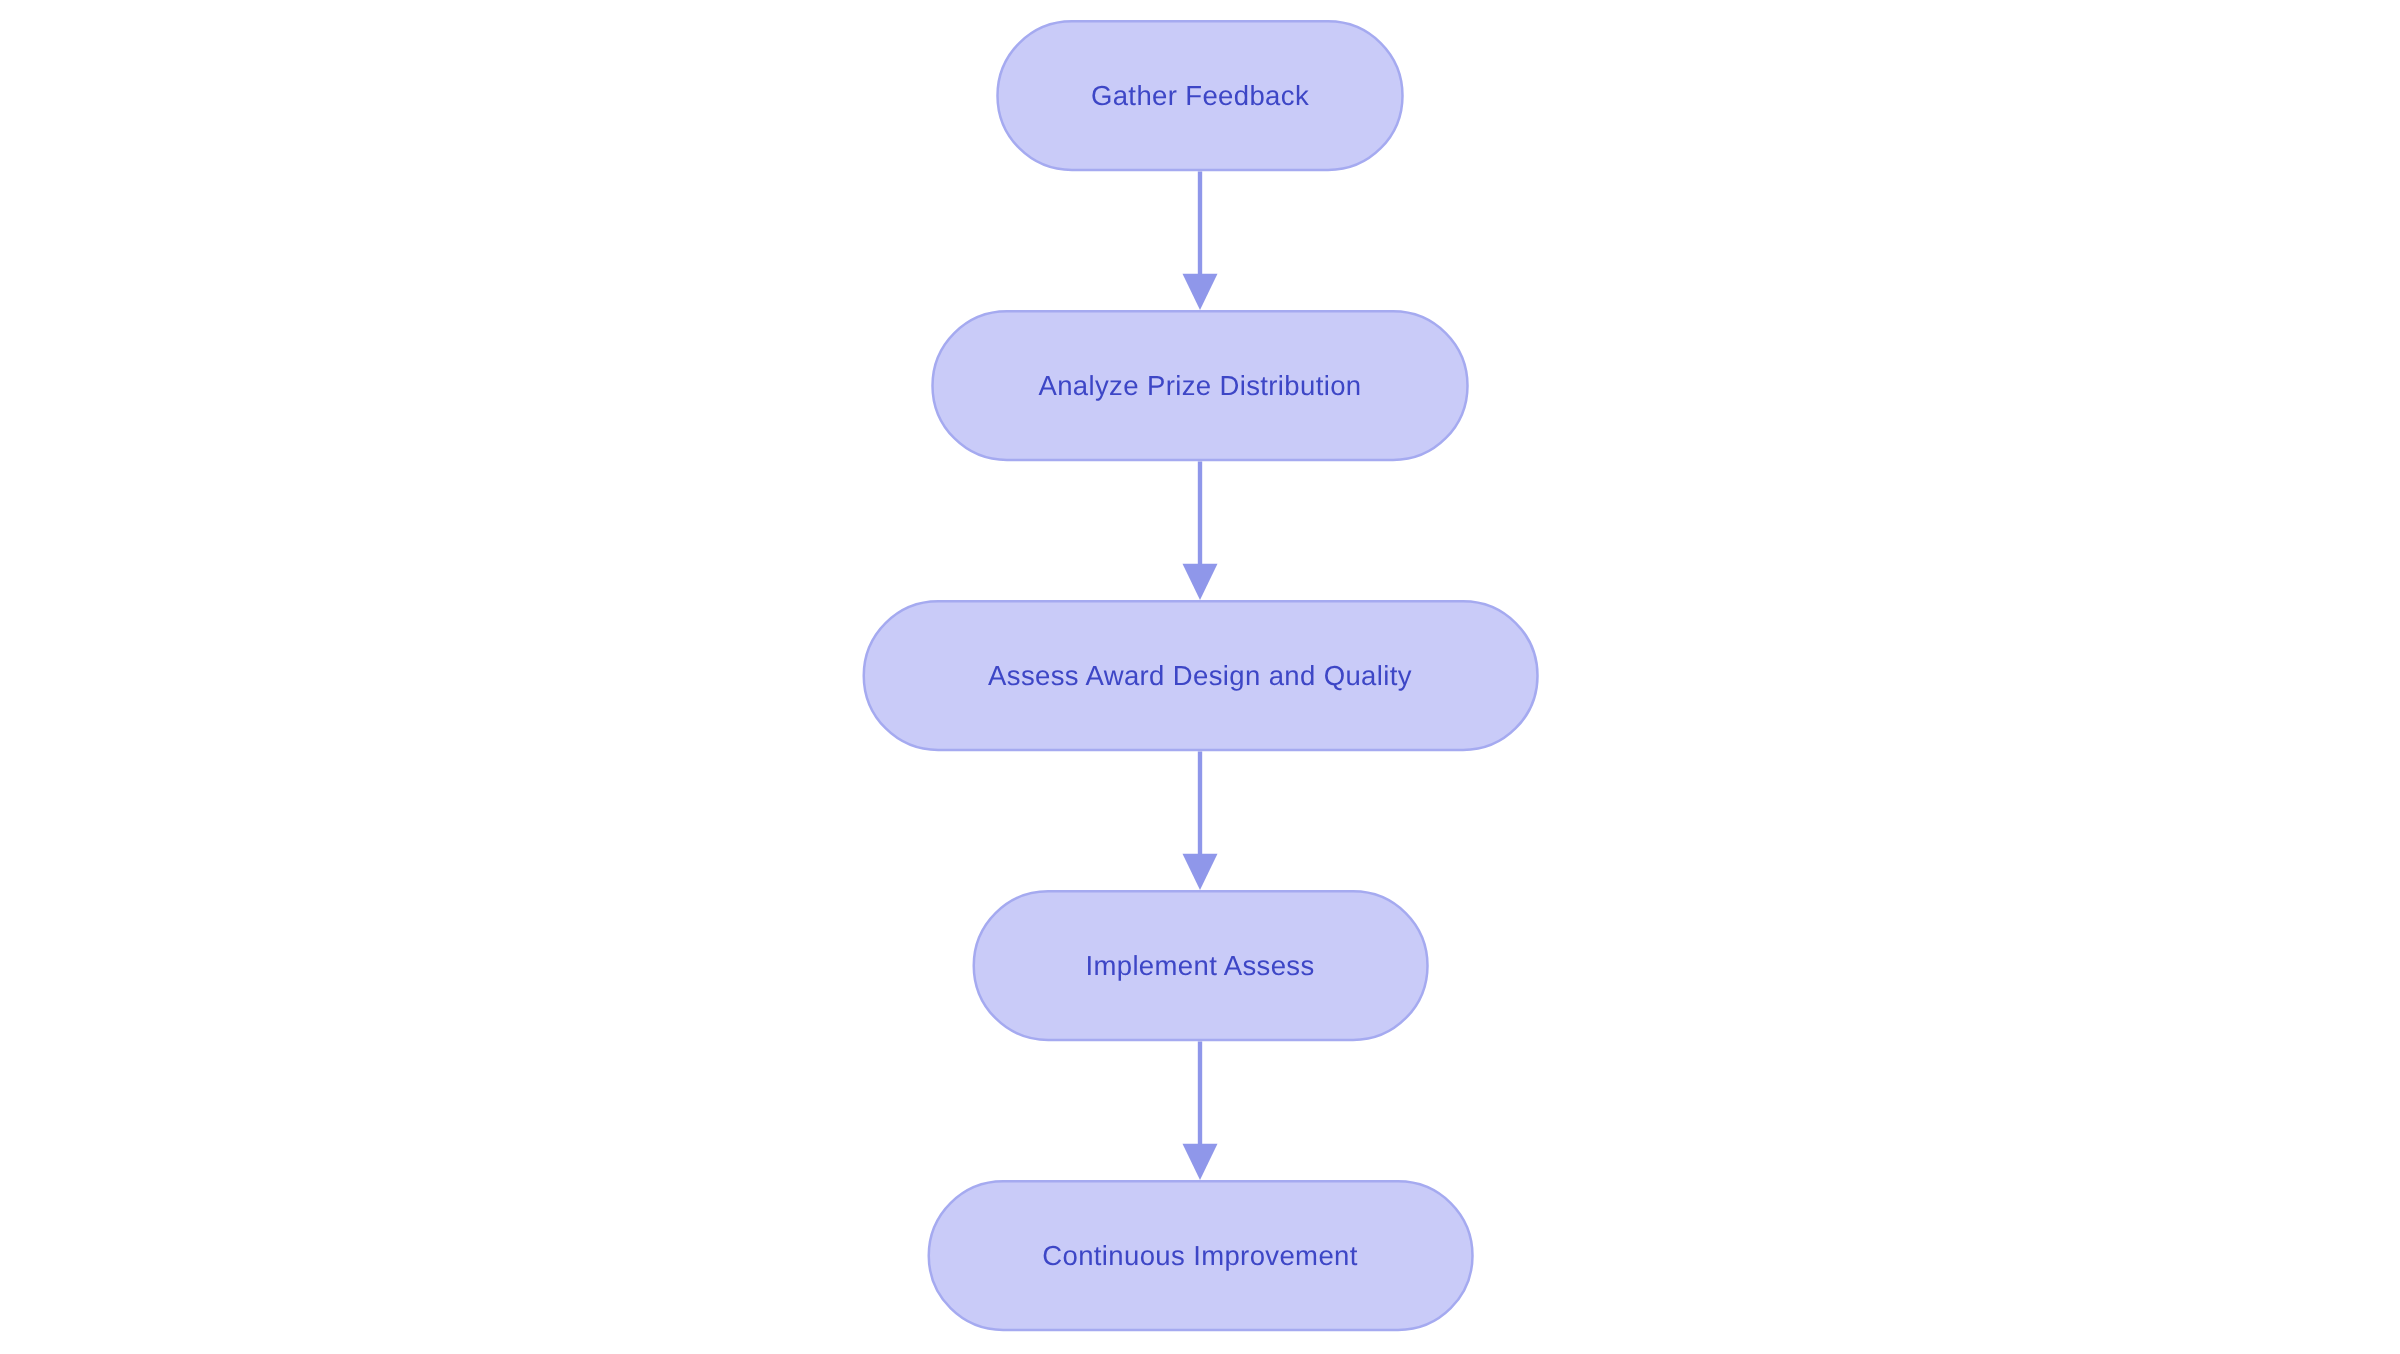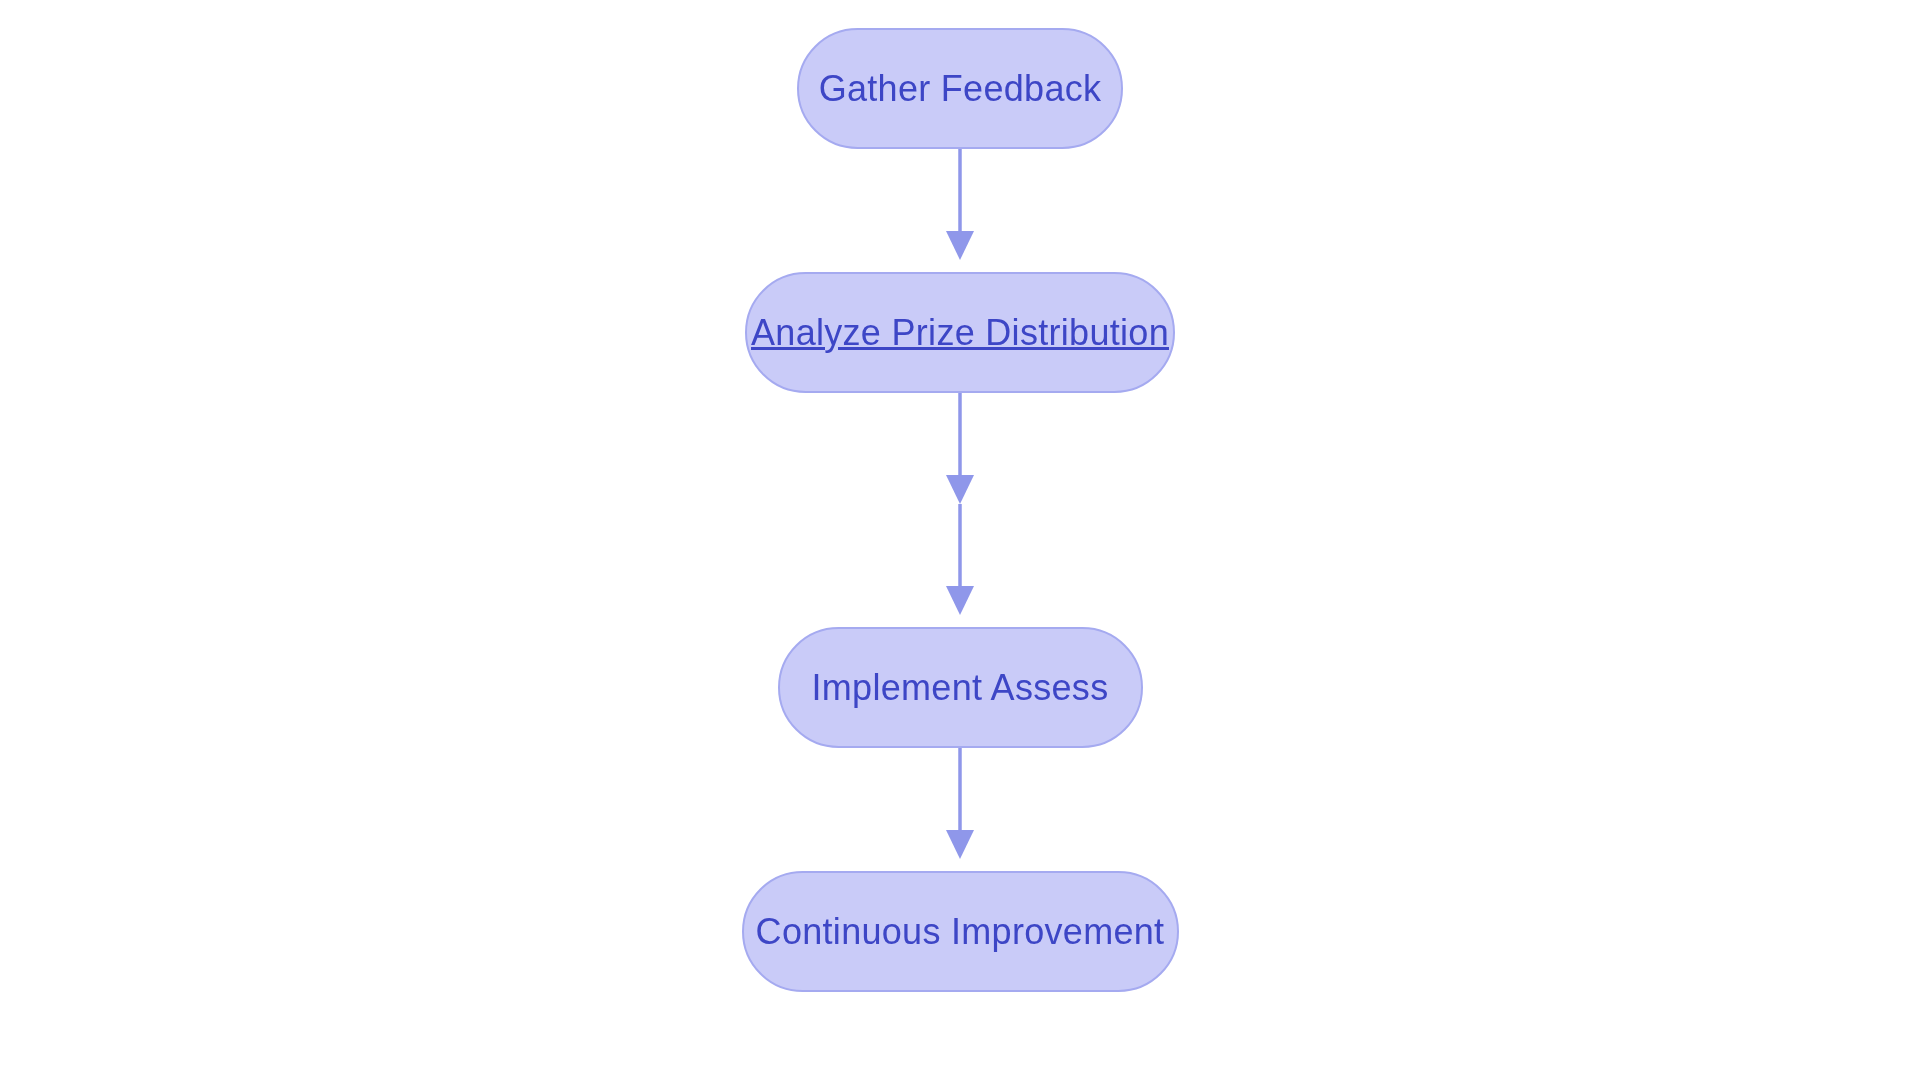--- a/index.html
+++ b/index.html
@@ -26,28 +26,27 @@
   }
   .node{
     height:121px;
     border-radius:60.5px;
     border:2px solid var(--node-border);
     background:var(--node-fill);
     color:var(--node-text);
     display:flex;
     align-items:center;
     justify-content:center;
-    font-size:36px;
+    font-size:22px;
     letter-spacing:0.3px;
     white-space:nowrap;
     flex:0 0 auto;
-    margin-top:12px;
   }
   .node-1{width:326px;}
-  .node-2{width:430px;text-decoration:underline;}
+  .node-2{width:430px;}
   .node-3{width:541px;}
   .node-4{width:365px;}
   .node-5{width:437px;}
   .arrow{
     flex:0 0 auto;
     display:block;
     height:111px;
     width:30px;
   }
   .arrow-line{stroke:var(--arrow);stroke-width:3.5;}
@@ -69,20 +68,23 @@
 
   <div class="node node-2">
     <span>Analyze Prize Distribution</span>
   </div>
 
   <svg class="arrow" viewBox="0 0 30 111" aria-hidden="true">
     <line class="arrow-line" x1="15" y1="0" x2="15" y2="84"></line>
     <polygon class="arrow-head" points="1,82 29,82 15,111"></polygon>
   </svg>
 
+  <div class="node node-3">
+    <span>Assess Award Design and Quality</span>
+  </div>
 
   <svg class="arrow" viewBox="0 0 30 111" aria-hidden="true">
     <line class="arrow-line" x1="15" y1="0" x2="15" y2="84"></line>
     <polygon class="arrow-head" points="1,82 29,82 15,111"></polygon>
   </svg>
 
   <div class="node node-4">
     <span>Implement Assess</span>
   </div>
 

